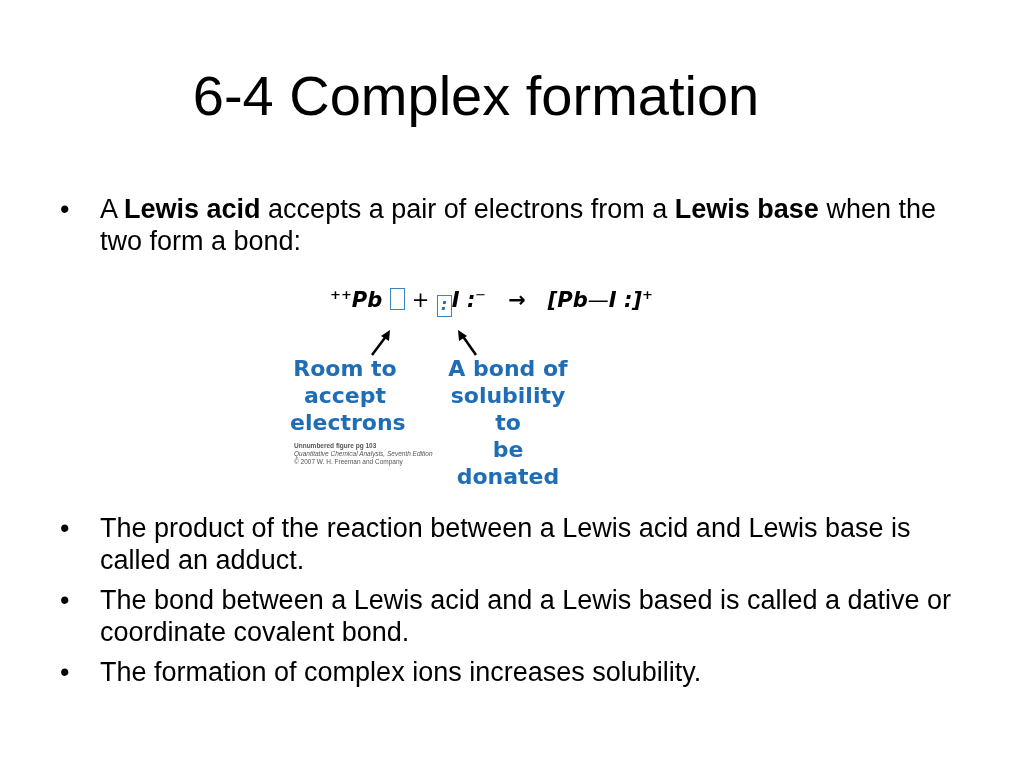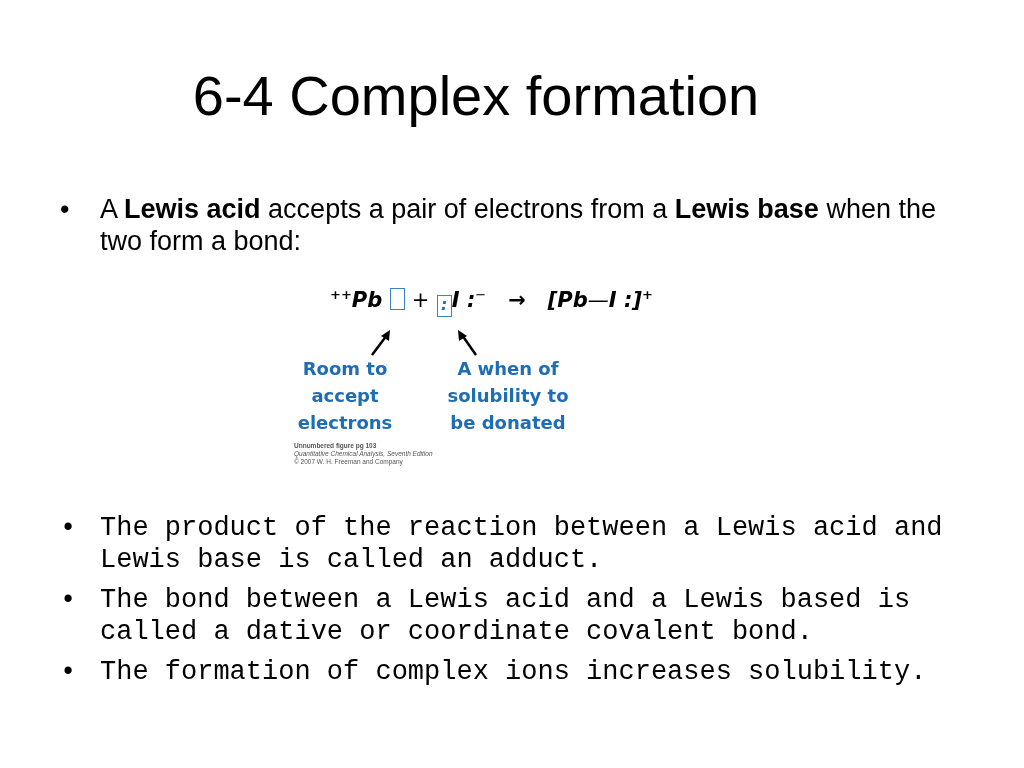--- a/index.html
+++ b/index.html
@@ -5,27 +5,27 @@
   html, body { margin:0; padding:0; }
   body { width:1024px; height:768px; background:#ffffff; position:relative; overflow:hidden;
          font-family:"Liberation Sans", sans-serif; color:#000; }
   .title { position:absolute; left:0; width:952px; top:62px; text-align:center;
            font-size:56px; line-height:68px; }
   .bullets { position:absolute; left:60px; width:900px; margin:0; padding:0; list-style:none;
              font-size:27px; line-height:32px; }
   .bullets li { position:relative; padding-left:40px;margin-top:8px; }
   .bullets li::before { content:"\2022"; position:absolute; left:0; top:0; }
   .b1 { top:185px; }
-  .b2 { top:504px;font-family:Liberation Mono, monospace; }
+  .b2 { top:504px; }
   .b2 li { margin-bottom:5px; }
   .figure { position:absolute; left:290px; top:285px; width:420px; height:185px; }
   .eq { position:absolute; left:40px; top:2px; font-family:"DejaVu Sans", sans-serif;
         font-weight:bold; font-size:21px; white-space:nowrap;font-style:italic; }
   .cap { position:absolute; text-align:center; color:#1f6db5; font-weight:bold;
-         font-family:"DejaVu Sans", sans-serif; font-size:18px; line-height:27px; }
+         font-family:"DejaVu Sans", sans-serif; font-size:22px; line-height:27px; }
   .credit { position:absolute; left:4px; top:157px; font-size:6.5px; line-height:8px; color:#555; }
 </style>
 </head>
 <body>
 
 <div class="title">6-4 Complex formation</div>
 
 <ul class="bullets b1">
   <li><span>A </span><b>Lewis acid</b><span> accepts a pair of electrons from a </span><b>Lewis base</b><span> when the two form a bond:</span></li>
 </ul>
@@ -44,21 +44,21 @@
     <polygon points="100,15 91,21 99,26" fill="#000"></polygon>
     <line x1="186" y1="40" x2="172" y2="20" stroke="#000" stroke-width="2.5"></line>
     <polygon points="168,15 169,26 177,21" fill="#000"></polygon>
   </svg>
   <div class="cap" style="left:0;top:70px;width:110px;">
     <div>Room to</div>
     <div>accept</div>
     <div>electrons</div>
   </div>
   <div class="cap" style="left:148px;top:70px;width:140px;">
-    <div>A when of</div>
+    <div>A bond of</div>
     <div>solubility to</div>
     <div>be donated</div>
   </div>
   <div class="credit">
     <div style="font-weight:bold;">Unnumbered figure pg 103</div>
     <div style="font-style:italic;">Quantitative Chemical Analysis, Seventh Edition</div>
     <div>© 2007 W. H. Freeman and Company</div>
   </div>
 </div>
 

